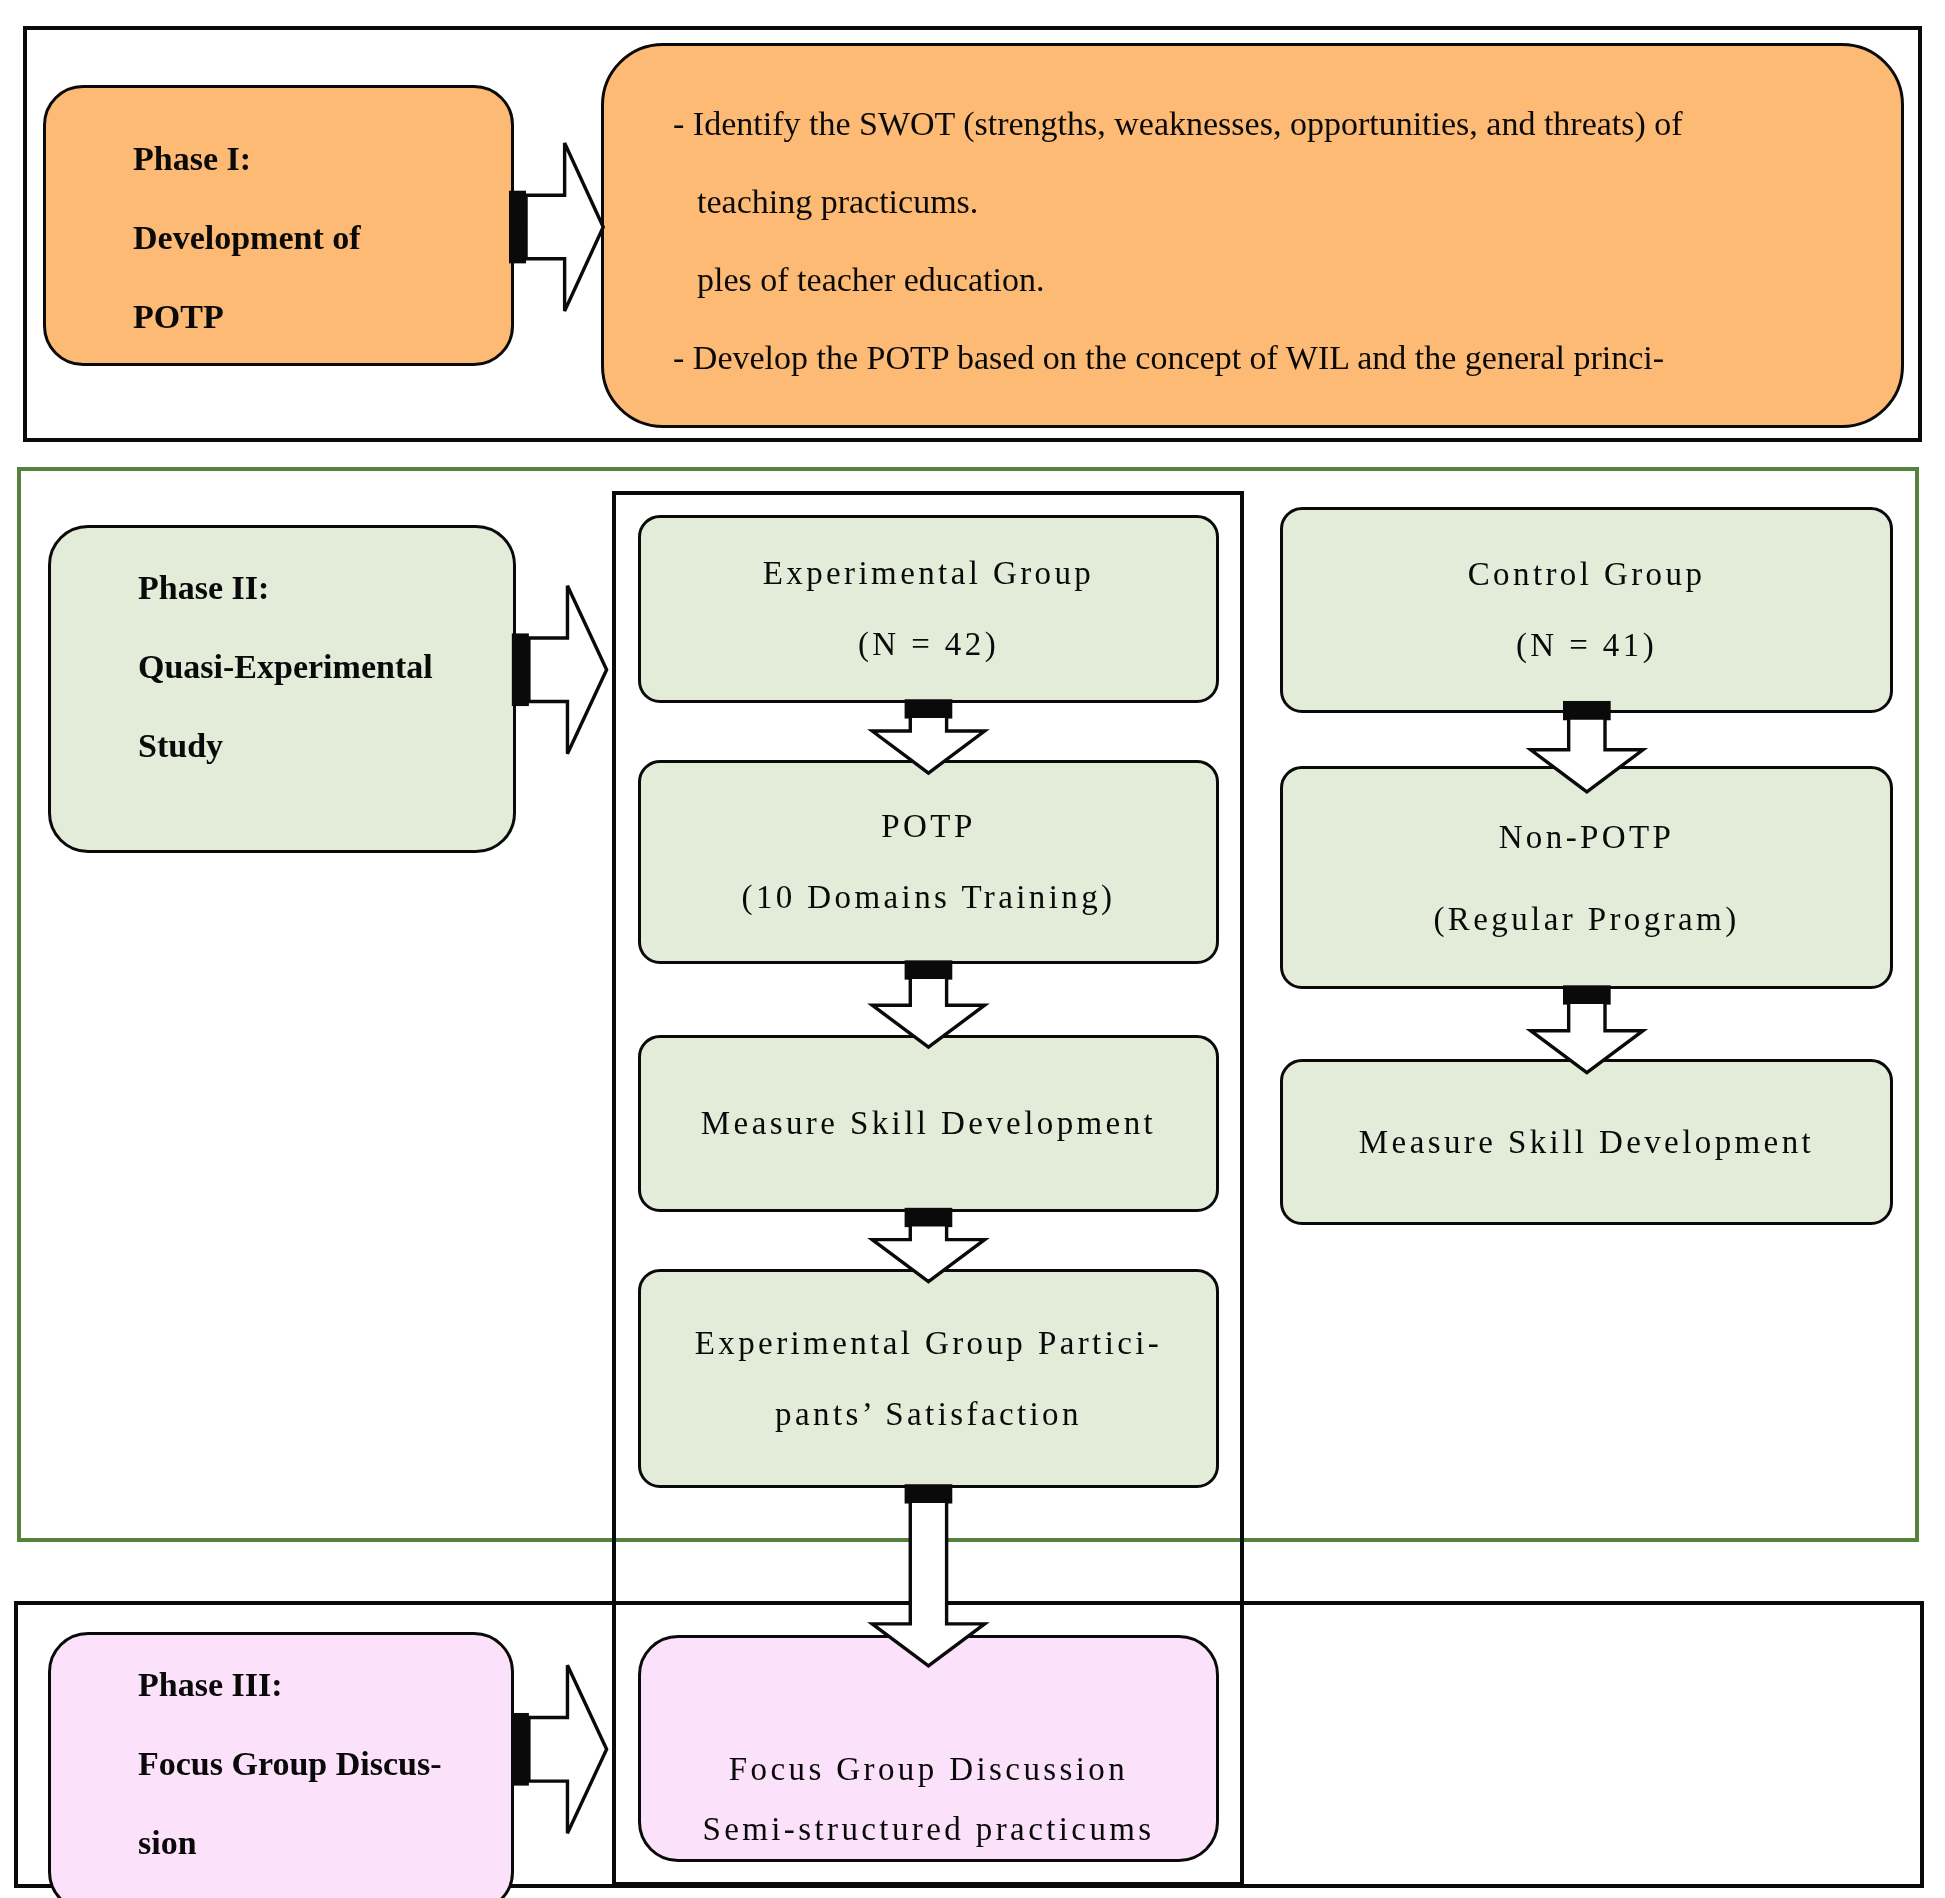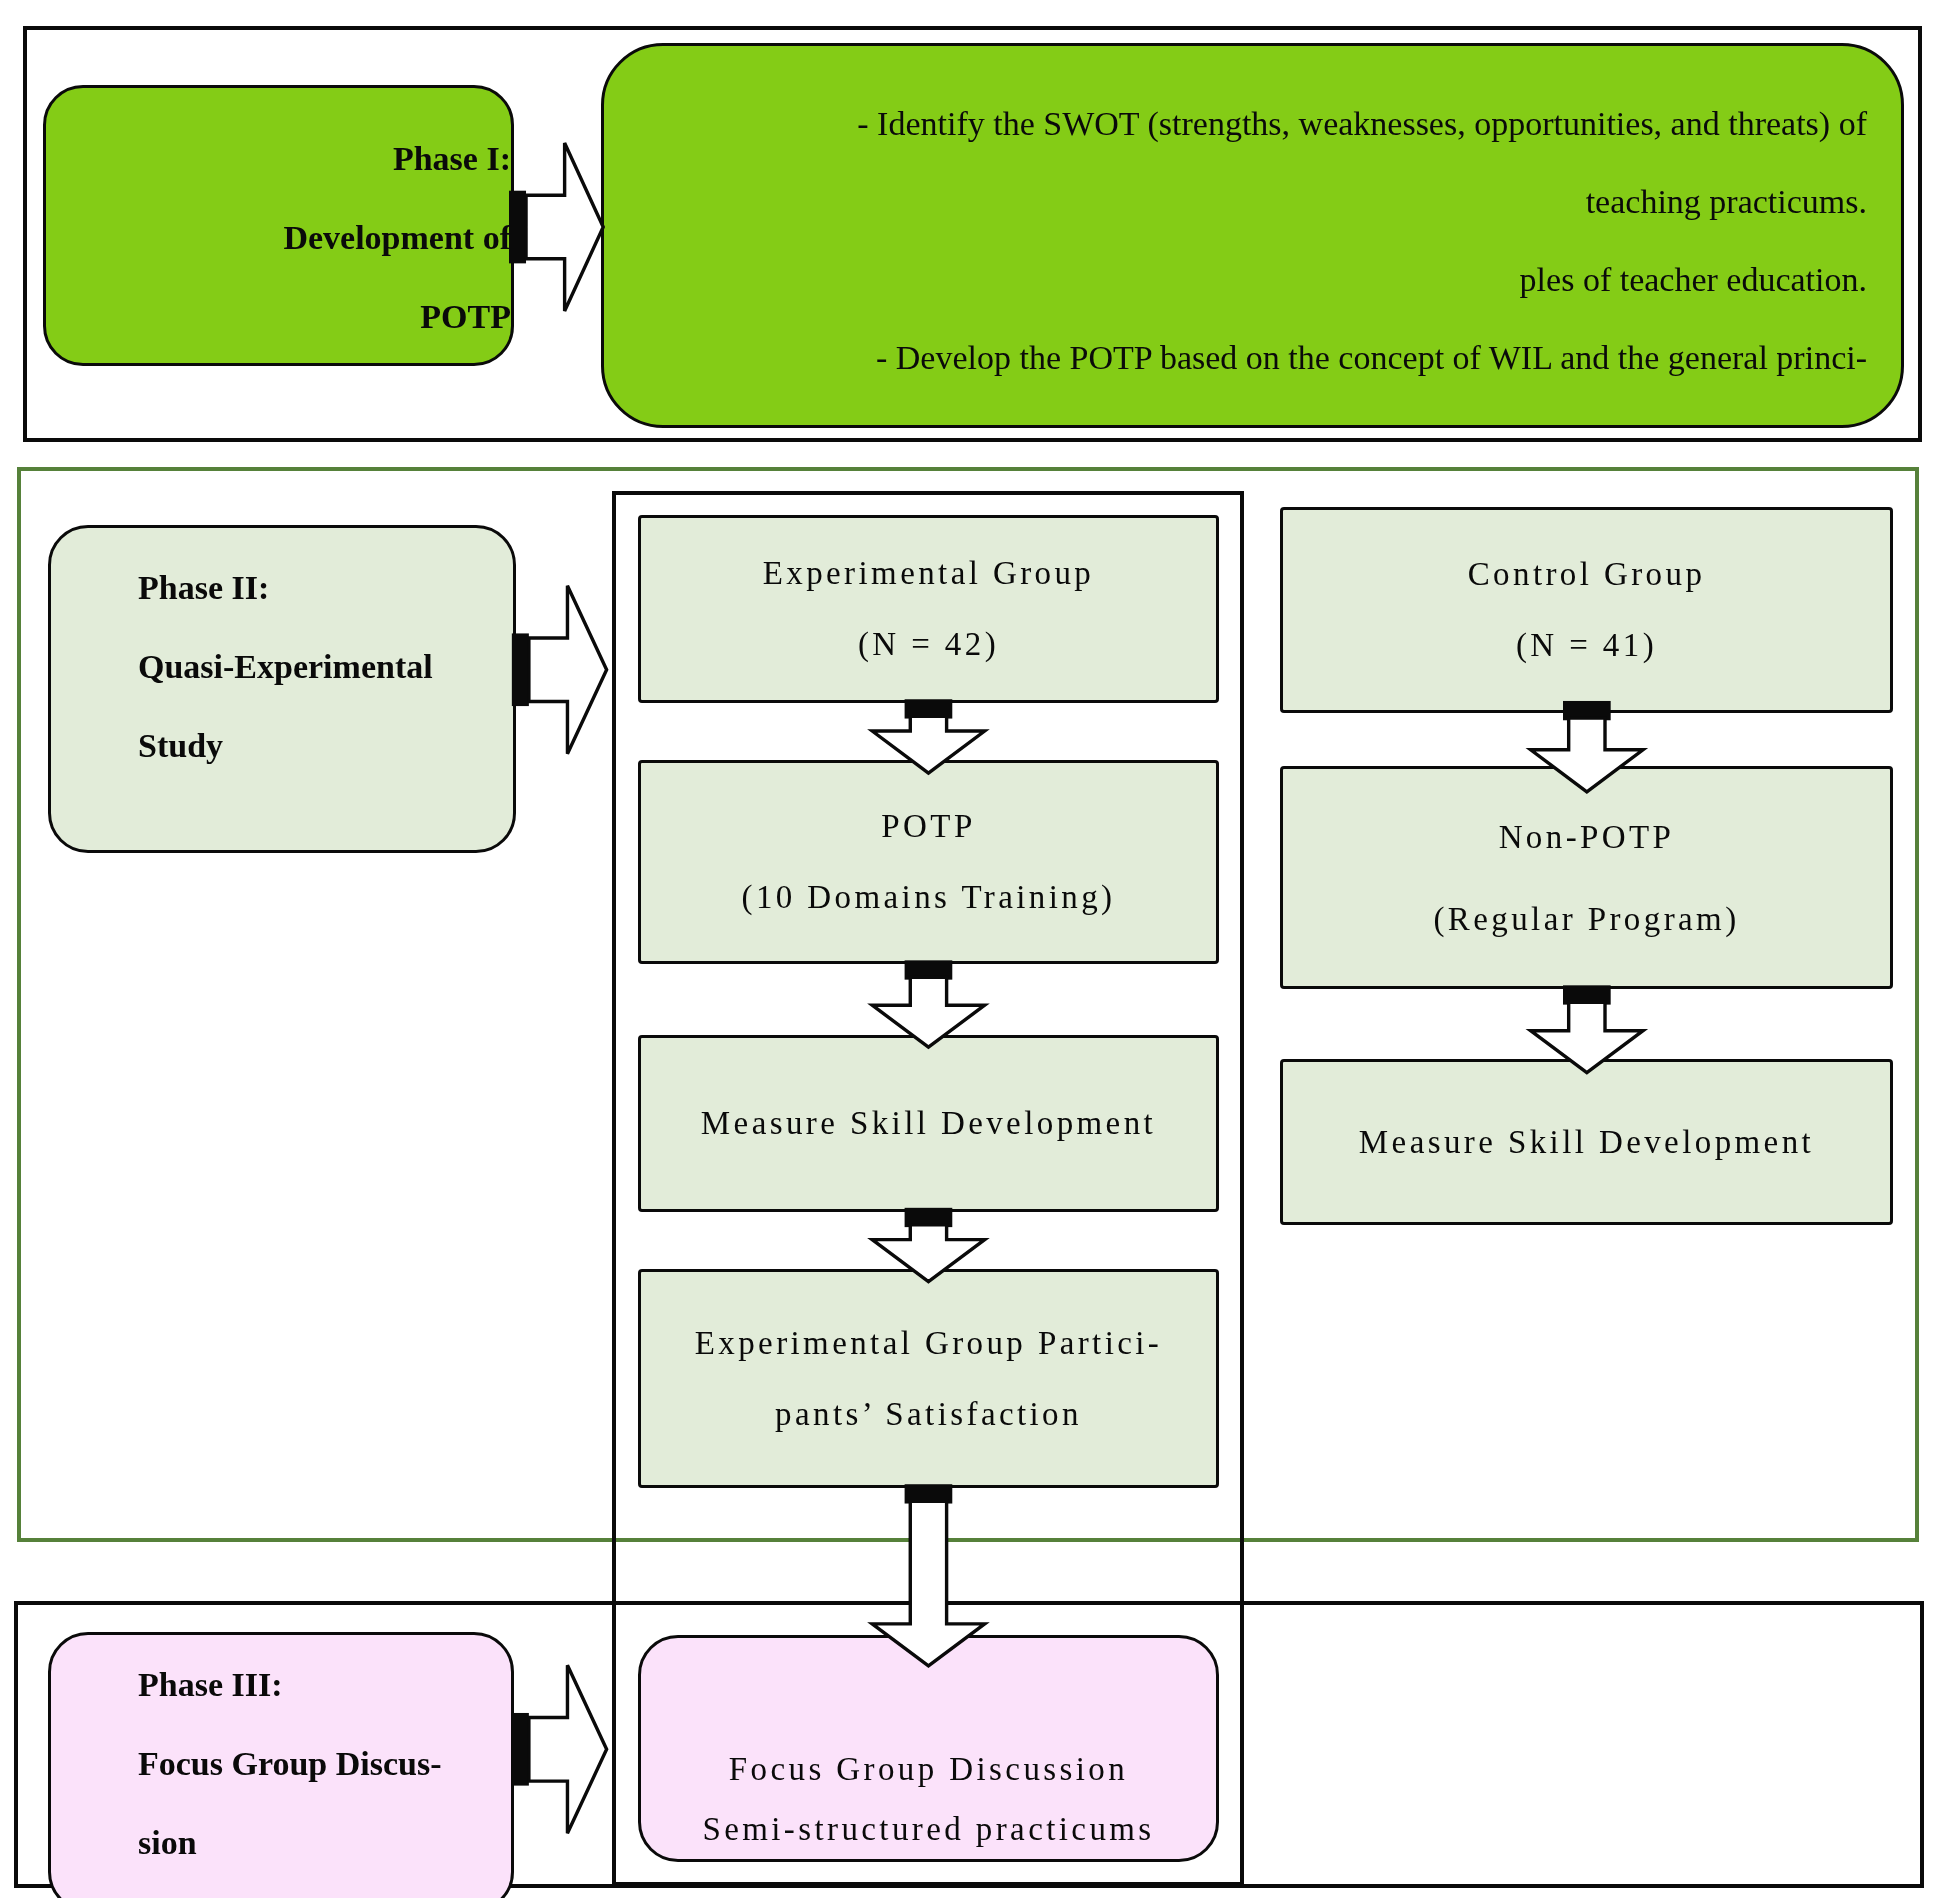--- a/index.html
+++ b/index.html
@@ -14,35 +14,35 @@
   .frame{position:absolute;box-sizing:border-box;background:transparent;z-index:1;}
   .frame.black{border:4.5px solid #0a0a0a;}
   .frame.green{border:4.5px solid #56813a;}
   .frame.mid{border:4px solid #0a0a0a;}
   .box{
     position:absolute;box-sizing:border-box;
     border:3.4px solid #0a0a0a;
     z-index:2;
     display:flex;flex-direction:column;justify-content:center;
   }
-  .box.blue{background:#84cc16;text-align:right;}
+  .box.blue{background:#fdba74;}
   .box.greenfill{background:#e2ecd9;}
   .box.pink{background:#fbe2fa;}
   .label-box{border-radius:40px;justify-content:flex-start;}
   .label-box .ln{
     font-weight:bold;font-size:34px;line-height:79px;
     padding-left:50px;white-space:nowrap;margin-left:37px;
   }
   .content-blue{border-radius:62px;justify-content:flex-start;padding-top:39px;}
   .content-blue .ln{
     font-size:34px;line-height:78px;padding-left:69px;padding-right:34px;
     white-space:nowrap;
   }
   .content-blue .ln.cont{padding-left:93px;}
-  .flow-box{border-radius:4px;text-align:center;}
+  .flow-box{border-radius:22px;text-align:center;}
   .flow-box .ln{
     font-size:33px;line-height:71px;letter-spacing:3.4px;white-space:nowrap;
   }
   .flow-box.tall .ln{line-height:82px;}
   .flow-box.tight .ln{line-height:60px;}
   .arrow-overlay{position:absolute;left:0;top:0;z-index:4;pointer-events:none;}
 </style>
 </head>
 <body>
 

